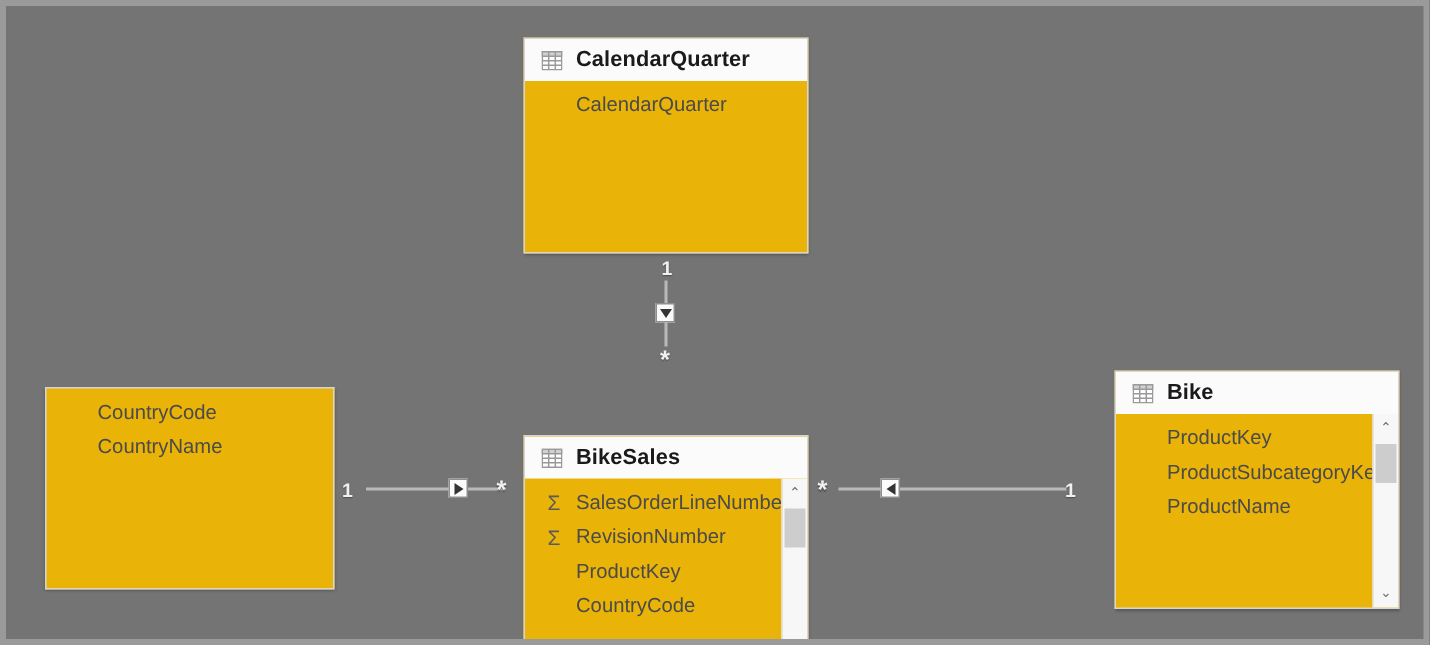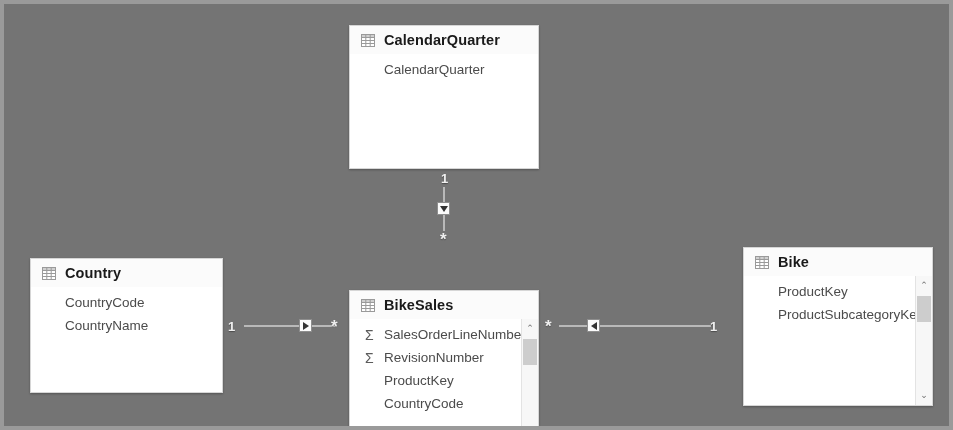--- a/index.html
+++ b/index.html
@@ -17,21 +17,21 @@
     height: 430px;
     background: #747474;
     border: 4px solid #9a9a9a;
     box-sizing: border-box;
     overflow: hidden;
   }
 
   
   .tbl {
     position: absolute;
-    background: #ffffff;
+    background: #eab308;
     border: 1px solid #d6d6d6;
     box-sizing: border-box;
     box-shadow: 0 1px 2px rgba(0,0,0,0.28);
     overflow: hidden;
   }
   .tbl-head {
     display: flex;
     align-items: center;
     height: 28px;
     padding: 0 0 0 11px;
@@ -174,31 +174,20 @@
     <div class="tbl-body" style="height:115px;">
       <div class="fields">
         <div class="field">
           <span class="field-name">CalendarQuarter</span>
         </div>
       </div>
     </div>
   </div>
 
   <div class="tbl" style="left:26px; top:254px; width:193px; height:135px;">
-    <div class="tbl-head">
-      <svg class="grid-icon" viewBox="0 0 14 13">
-        <rect x="0.5" y="0.5" width="13" height="12" fill="#ffffff" stroke="#9a9a9a"></rect>
-        <rect x="0.5" y="0.5" width="13" height="3" fill="#d0d0d0" stroke="#9a9a9a"></rect>
-        <line x1="4.8" y1="0.5" x2="4.8" y2="12.5" stroke="#9a9a9a"></line>
-        <line x1="9.2" y1="0.5" x2="9.2" y2="12.5" stroke="#9a9a9a"></line>
-        <line x1="0.5" y1="6.5" x2="13.5" y2="6.5" stroke="#9a9a9a"></line>
-        <line x1="0.5" y1="9.5" x2="13.5" y2="9.5" stroke="#9a9a9a"></line>
-      </svg>
-      <span class="tbl-title">Country</span>
-    </div>
     <div class="tbl-body" style="height:106px;">
       <div class="fields">
         <div class="field">
           <span class="field-name">CountryCode</span>
         </div>
         <div class="field">
           <span class="field-name">CountryName</span>
         </div>
       </div>
     </div>
@@ -254,20 +243,23 @@
       <span class="tbl-title">Bike</span>
     </div>
     <div class="tbl-body" style="height:130px;">
       <div class="fields" style="width:172px;">
         <div class="field">
           <span class="field-name">ProductKey</span>
         </div>
         <div class="field">
           <span class="field-name">ProductSubcategoryKey</span>
         </div>
+        <div class="field">
+          <span class="field-name">ProductName</span>
+        </div>
       </div>
       <div class="sbar">
         <div class="arrow up">⌃</div>
         <div class="thumb"></div>
         <div class="arrow down">⌄</div>
       </div>
     </div>
   </div>
 
   <div class="rel" style="left:425px; top:168px; width:30px; height:78px;">

